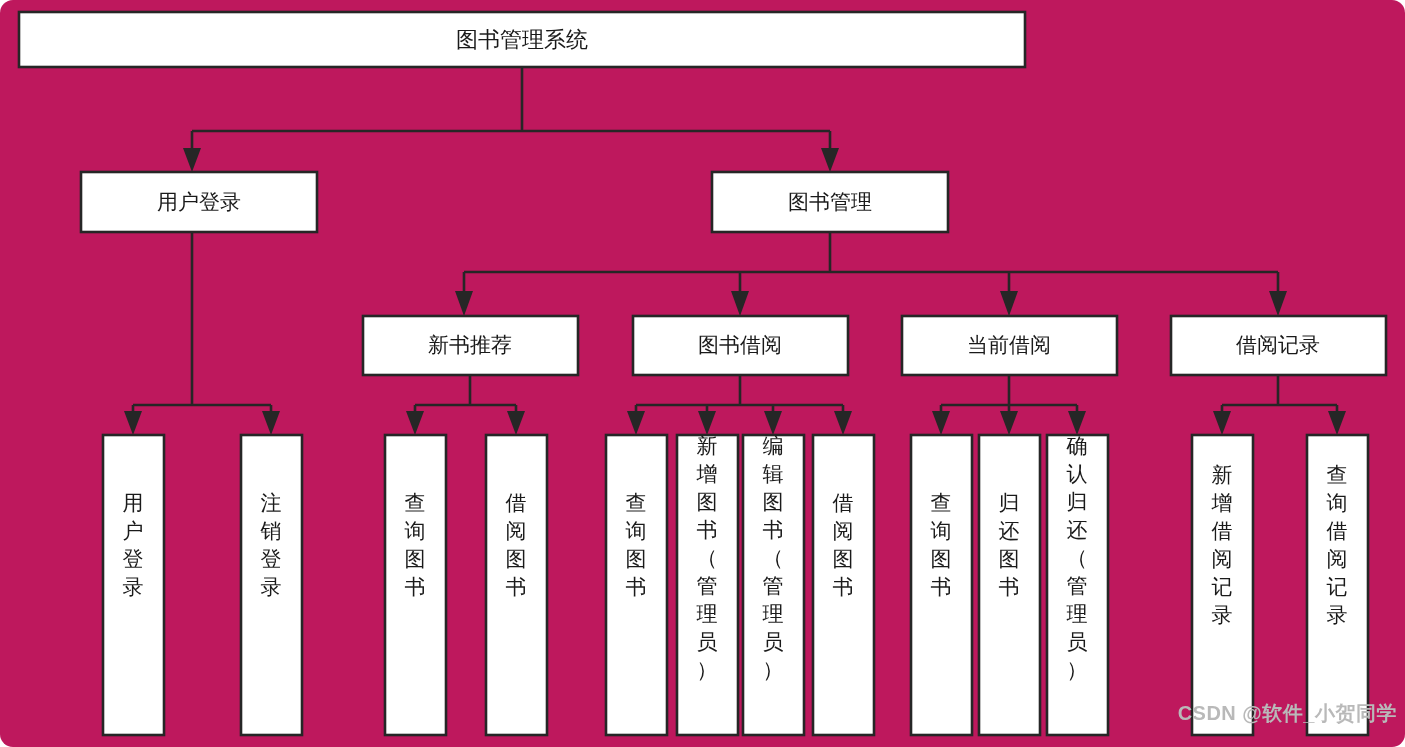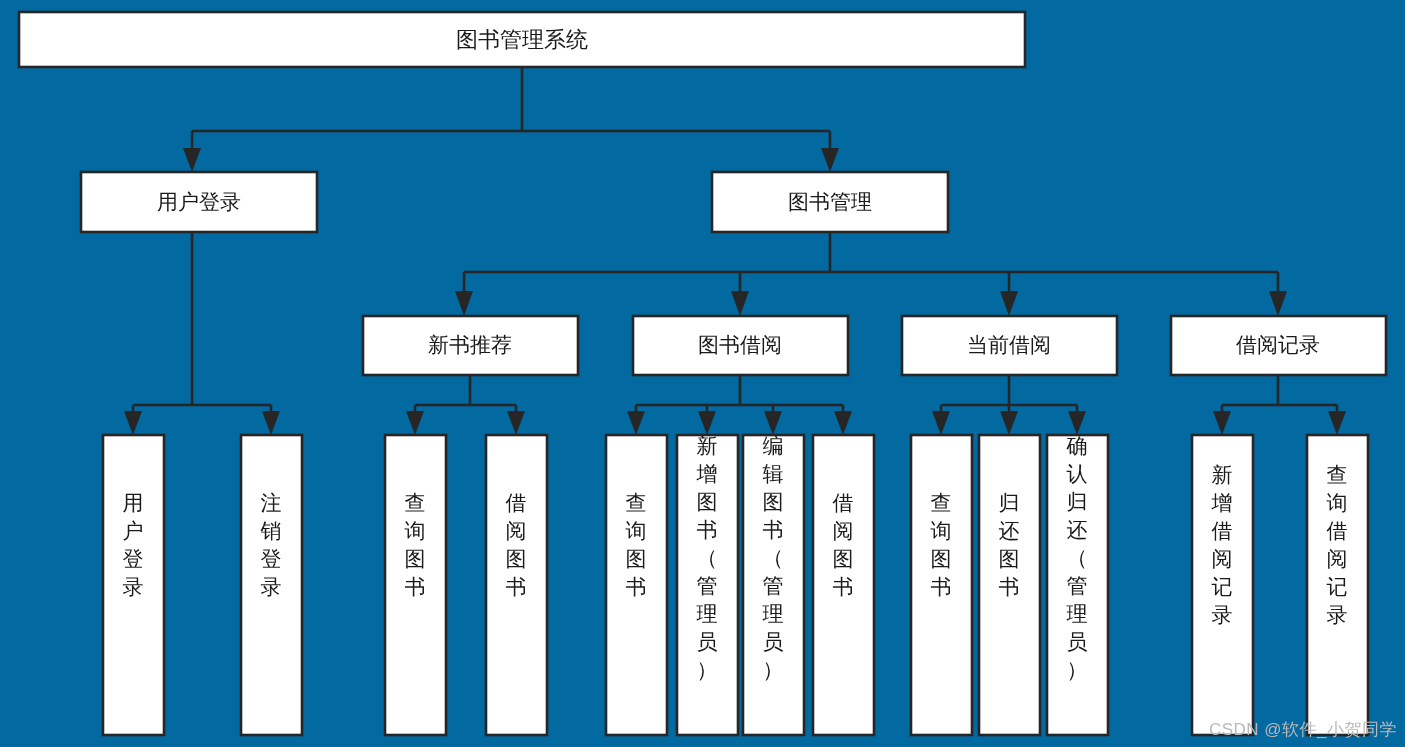--- a/index.html
+++ b/index.html
@@ -10,21 +10,22 @@
   body {
     width: 1405px;
     height: 747px;
     font-family: "Liberation Sans", sans-serif;
     overflow: hidden;
   }
   #diagram-root {
     position: relative;
     width: 1405px;
     height: 747px;
-    background: #0369a1;
+    background: #be185d;
+    border-radius: 13px;
   }
   svg.diagram-canvas {
     position: absolute;
     left: 0;
     top: 0;
     width: 1405px;
     height: 747px;
   }
   .node-box {
     fill: #ffffff;
@@ -56,27 +57,28 @@
   }
   .leaf-label {
     font-family: "Liberation Sans", sans-serif;
     font-size: 21px;
     fill: #1a1a1a;
     text-anchor: middle;
   }
   .watermark-text {
     position: absolute;
     right: 8px;
-    bottom: 6px;
-    font-family: "Liberation Sans", sans-serif;
-    font-size: 17px;
+    bottom: 20px;
+    font-family: "Liberation Sans", sans-serif;
+    font-size: 20px;
     color: #b9b9b9;
     letter-spacing: 0.5px;
     white-space: nowrap;
     user-select: none;
+    font-weight: bold;
   }
 </style>
 </head>
 <body>
 
 <div id="diagram-root">
 
   <svg class="diagram-canvas" viewBox="0 0 1405 747">
 
     <g>

